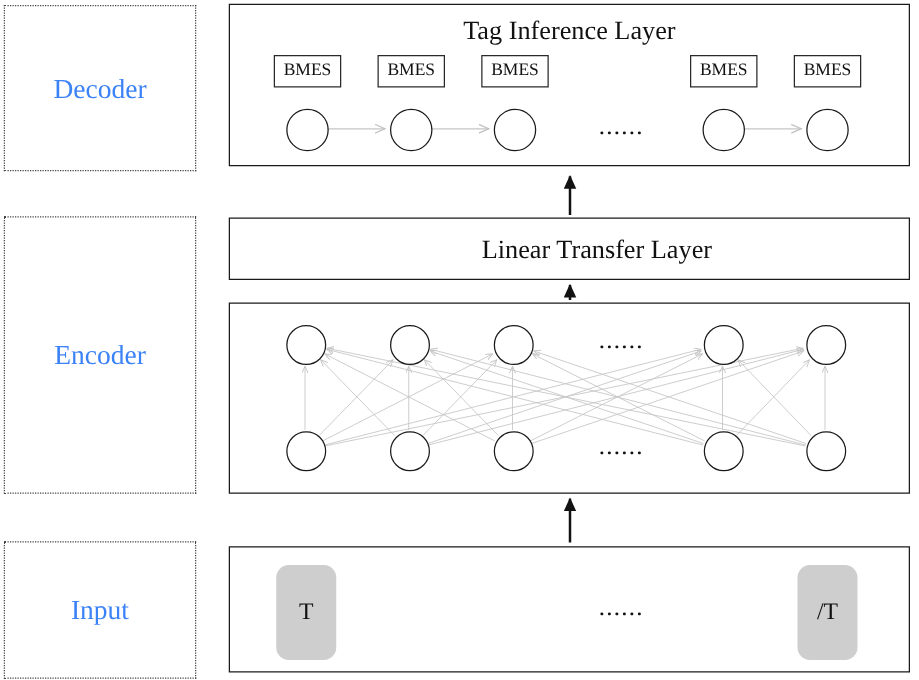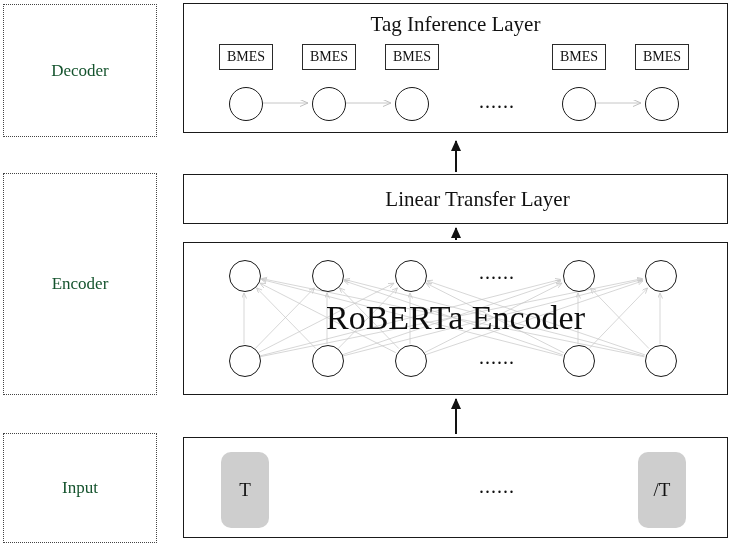--- a/index.html
+++ b/index.html
@@ -6,21 +6,21 @@
   .canvas{
     position:relative; width:735px; height:544px; background:#ffffff;
     font-family:"Liberation Serif","DejaVu Serif",serif; color:#111;
     overflow:hidden;
   }
   .dotted-box{
     position:absolute; left:3px; width:154px; box-sizing:border-box;
     border:1.2px dotted #444; background:#fff;
     display:flex; align-items:center; justify-content:center;
   }
-  .stage-label{ font-size:17px; color:#14532d; }
+  .stage-label{ font-size:22px; color:#3b82f6; }
   .solid-box{
     position:absolute; left:183px; width:545px; box-sizing:border-box;
     border:1.6px solid #1a1a1a; background:#fff;padding-left:44px;
   }
   .above{ position:absolute; z-index:10; }
   .box-title{
     left:0; top:8px; width:100%; text-align:center; font-size:21px;
   }
   .bmes{
     width:54px; height:26px; box-sizing:border-box; border:1.6px solid #2a2a2a;
@@ -147,21 +147,20 @@
 
     <div class="above circle rob" style="left:45px;  top:102px;"></div>
     <div class="above circle rob" style="left:128px; top:102px;"></div>
     <div class="above circle rob" style="left:211px; top:102px;"></div>
     <div class="above circle rob" style="left:379px; top:102px;"></div>
     <div class="above circle rob" style="left:461px; top:102px;"></div>
 
     <div class="above dots" style="top:19px;">......</div>
     <div class="above dots" style="top:104px;">......</div>
 
-    <div class="above rob-title">RoBERTa Encoder</div>
   </div>
 
   <div class="solid-box" style="top:437px; height:101px;">
     <div class="above token filled" style="left:37px;">T</div>
     <div class="above token filled" style="left:454px;">/T</div>
 
     <div class="above dots" style="top:38px;">......</div>
   </div>
 
 </div>

